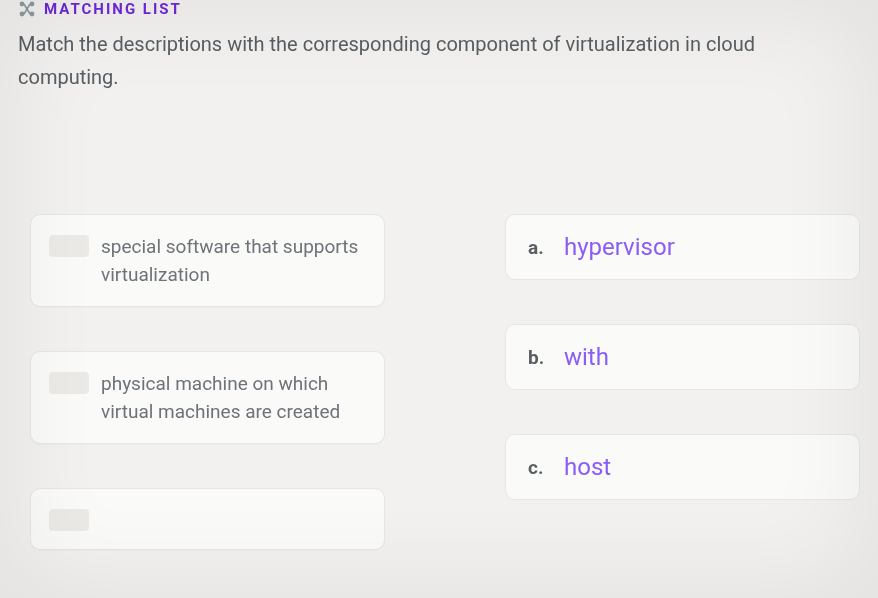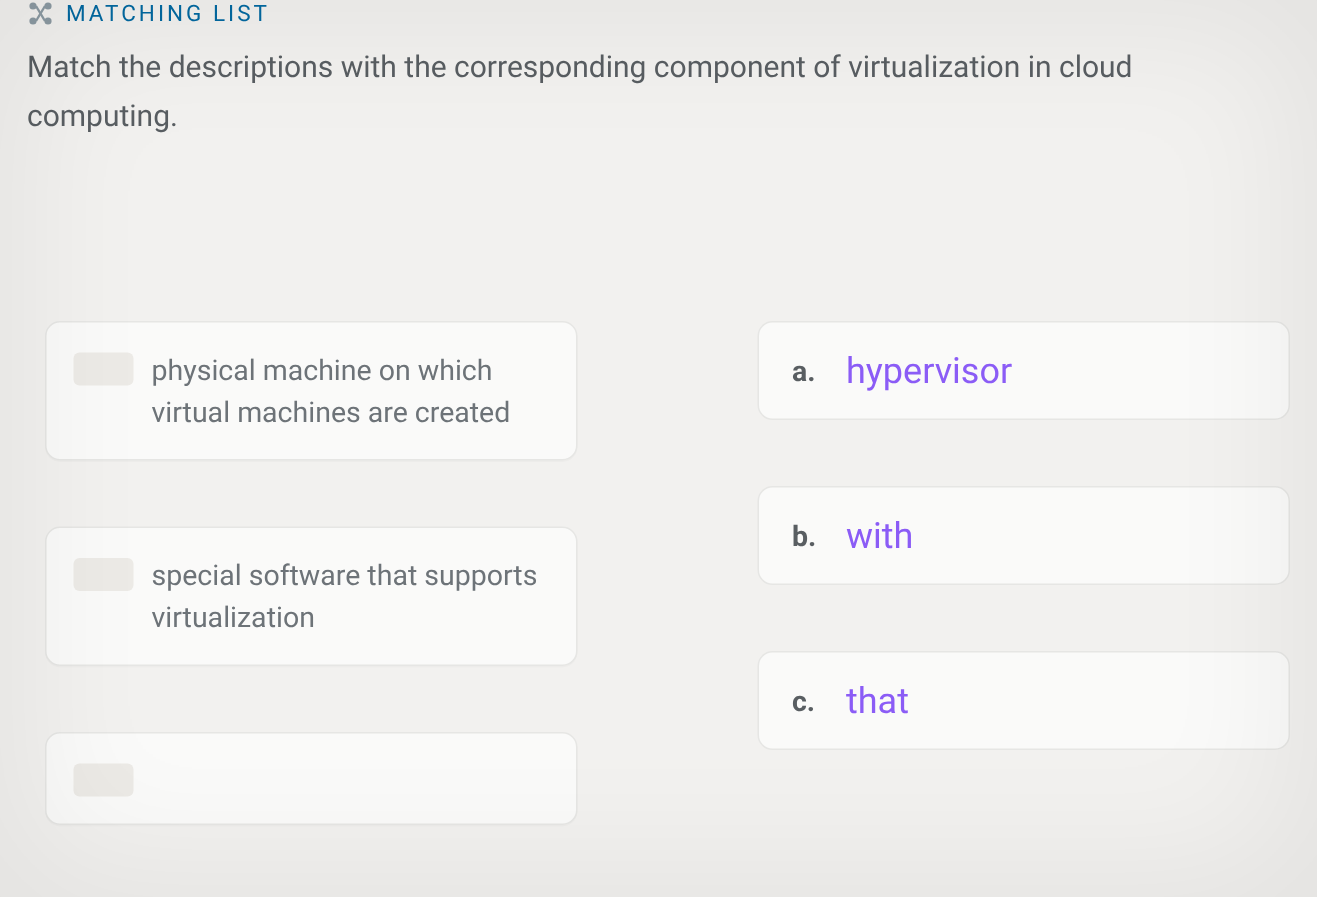--- a/index.html
+++ b/index.html
@@ -17,22 +17,22 @@
     display: flex;
     align-items: center;
     gap: 8px;
     padding-top: 0;
     margin-bottom: 10px;
   }
   .ml-icon svg { display: block; }
   .ml-label {
     font-size: 15px;
     letter-spacing: 2px;
-    font-weight: 400;
-    color: #0369a1;
+    font-weight: 700;
+    color: #6d28d9;
   }
   .prompt {
     font-size: 20px;
     color: #595e62;
     line-height: 1.65;
     margin-bottom: 120px;
     max-width: 820px;
   }
   .columns {
     display: flex;
@@ -108,26 +108,26 @@
   <span class="ml-label">MATCHING LIST</span>
 </div>
 
 <p class="prompt">Match the descriptions with the corresponding component of virtualization in cloud computing.</p>
 
 <div class="columns">
   <div class="left-col">
 
     <div class="desc-card">
       <div class="drop-slot"></div>
-      <div class="desc-text">physical machine on which virtual machines are created</div>
+      <div class="desc-text">special software that supports virtualization</div>
     </div>
 
     <div class="desc-card">
       <div class="drop-slot"></div>
-      <div class="desc-text">special software that supports virtualization</div>
+      <div class="desc-text">physical machine on which virtual machines are created</div>
     </div>
 
     <div class="desc-card">
       <div class="drop-slot"></div>
     </div>
 
   </div>
 
   <div class="right-col">
 
@@ -136,19 +136,19 @@
       <span class="answer-label">hypervisor</span>
     </div>
 
     <div class="answer-card">
       <span class="answer-letter">b.</span>
       <span class="answer-label">with</span>
     </div>
 
     <div class="answer-card">
       <span class="answer-letter">c.</span>
-      <span class="answer-label">that</span>
+      <span class="answer-label">host</span>
     </div>
 
   </div>
 </div>
 
 <div class="vignette"></div>
 
 </body></html>

